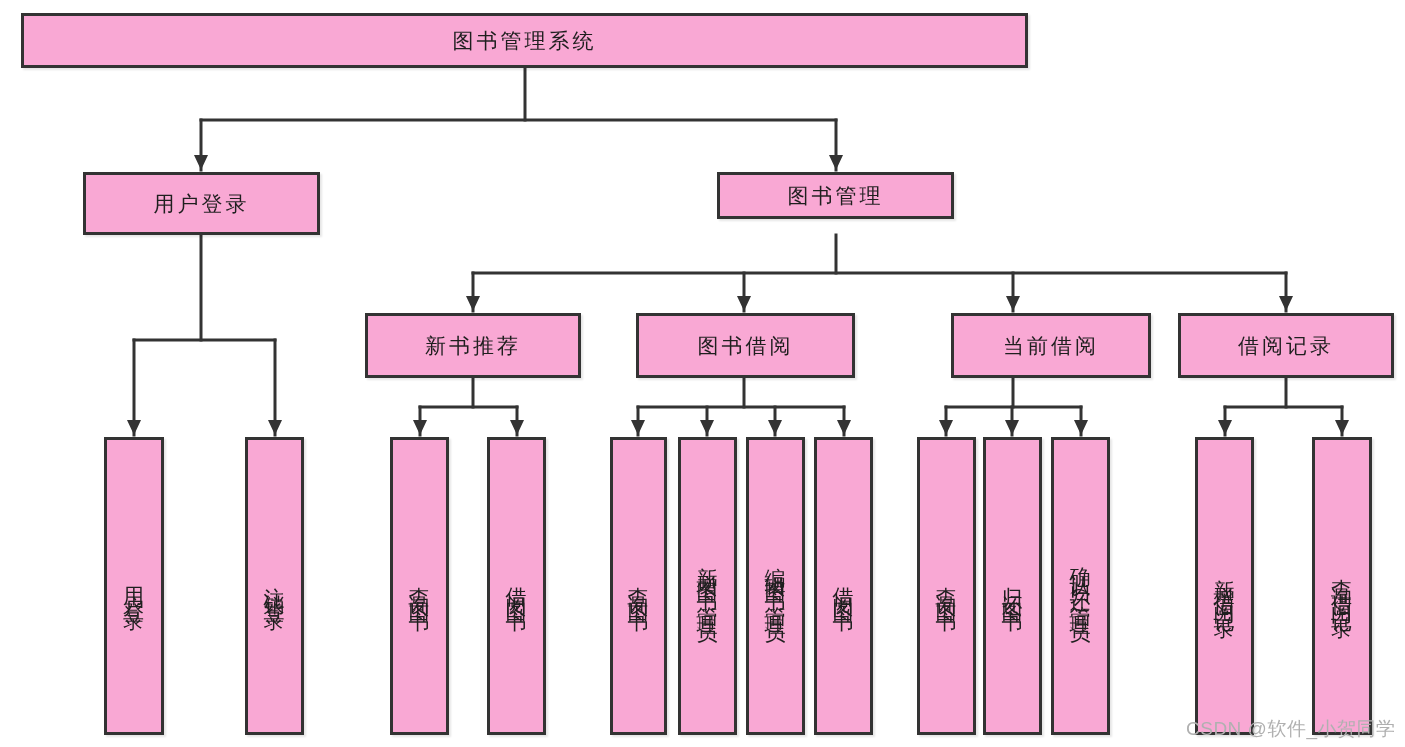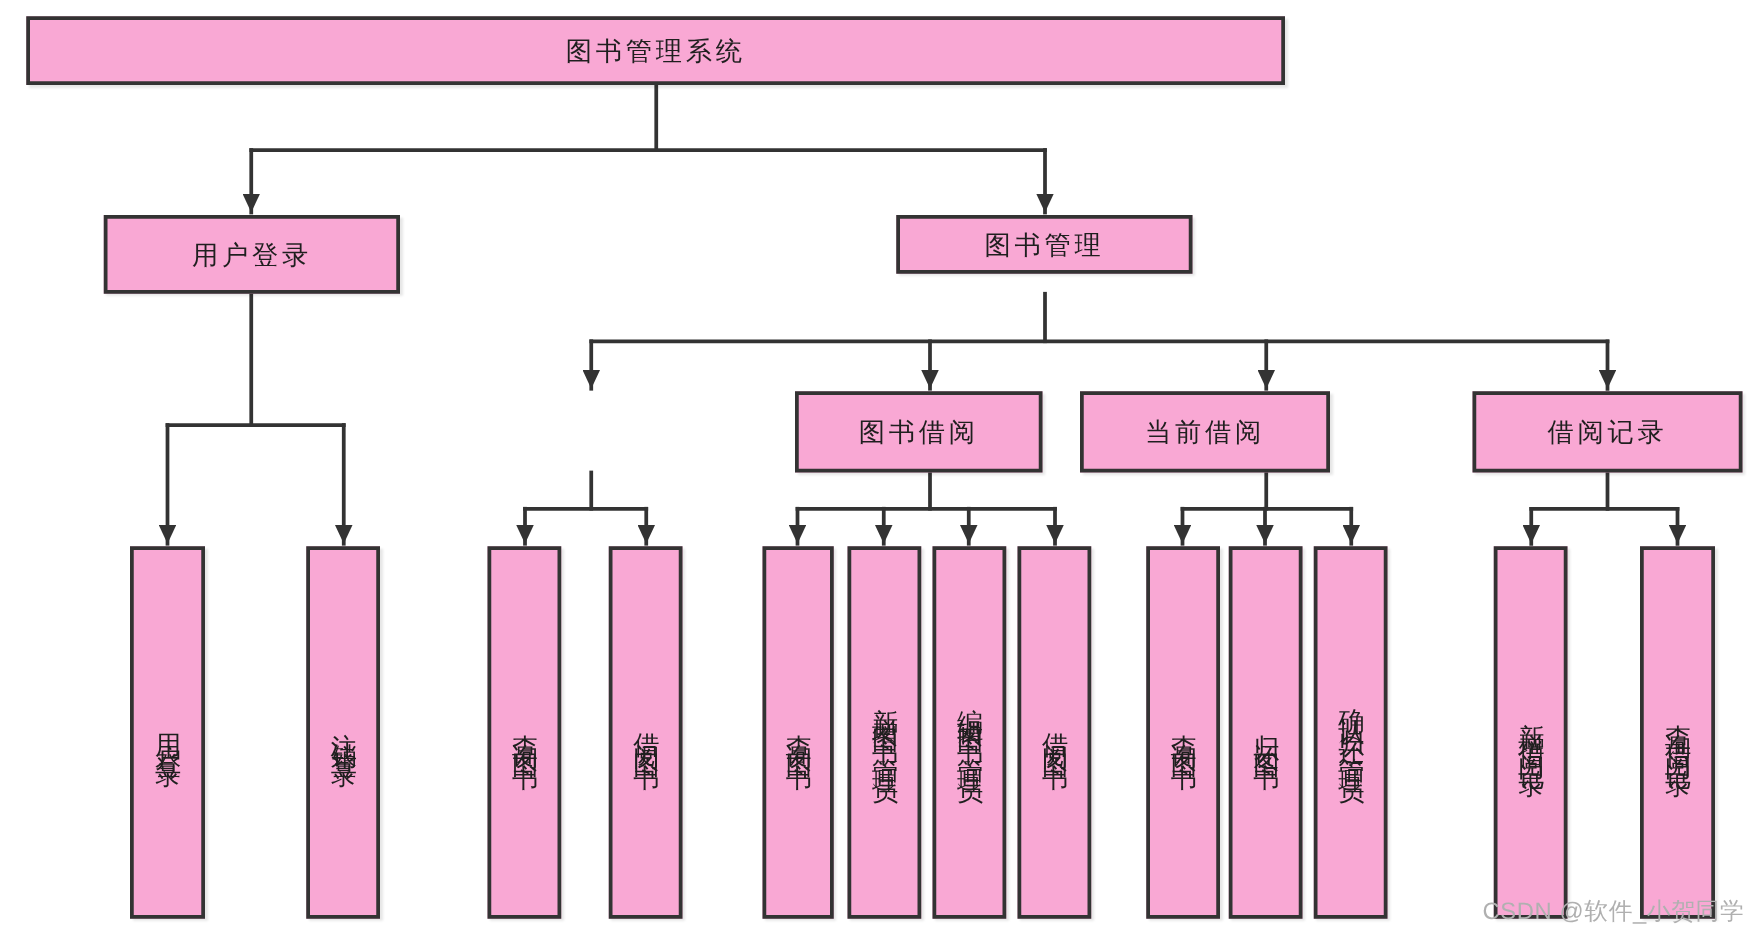--- a/index.html
+++ b/index.html
@@ -118,24 +118,27 @@
     <span class="hlabel">图书管理系统</span>
   </div>
 
   <div class="box" style="left:83px; top:172px; width:237px; height:63px;">
     <span class="hlabel">用户登录</span>
   </div>
   <div class="box" style="left:717px; top:172px; width:237px; height:47px;">
     <span class="hlabel">图书管理</span>
   </div>
 
-  <div class="box" style="left:636px; top:313px; width:198px; height:65px;">
+  <div class="box" style="left:365px; top:313px; width:216px; height:65px;">
+    <span class="hlabel">新书推荐</span>
+  </div>
+  <div class="box" style="left:636px; top:313px; width:219px; height:65px;">
     <span class="hlabel">图书借阅</span>
   </div>
-  <div class="box" style="left:864px; top:313px; width:200px; height:65px;">
+  <div class="box" style="left:951px; top:313px; width:200px; height:65px;">
     <span class="hlabel">当前借阅</span>
   </div>
   <div class="box" style="left:1178px; top:313px; width:216px; height:65px;">
     <span class="hlabel">借阅记录</span>
   </div>
 
   <div class="box" style="left:104px; top:437px; width:60px; height:298px;">
     <span class="vlabel">用户登录</span>
   </div>
   <div class="box" style="left:245px; top:437px; width:59px; height:298px;">

